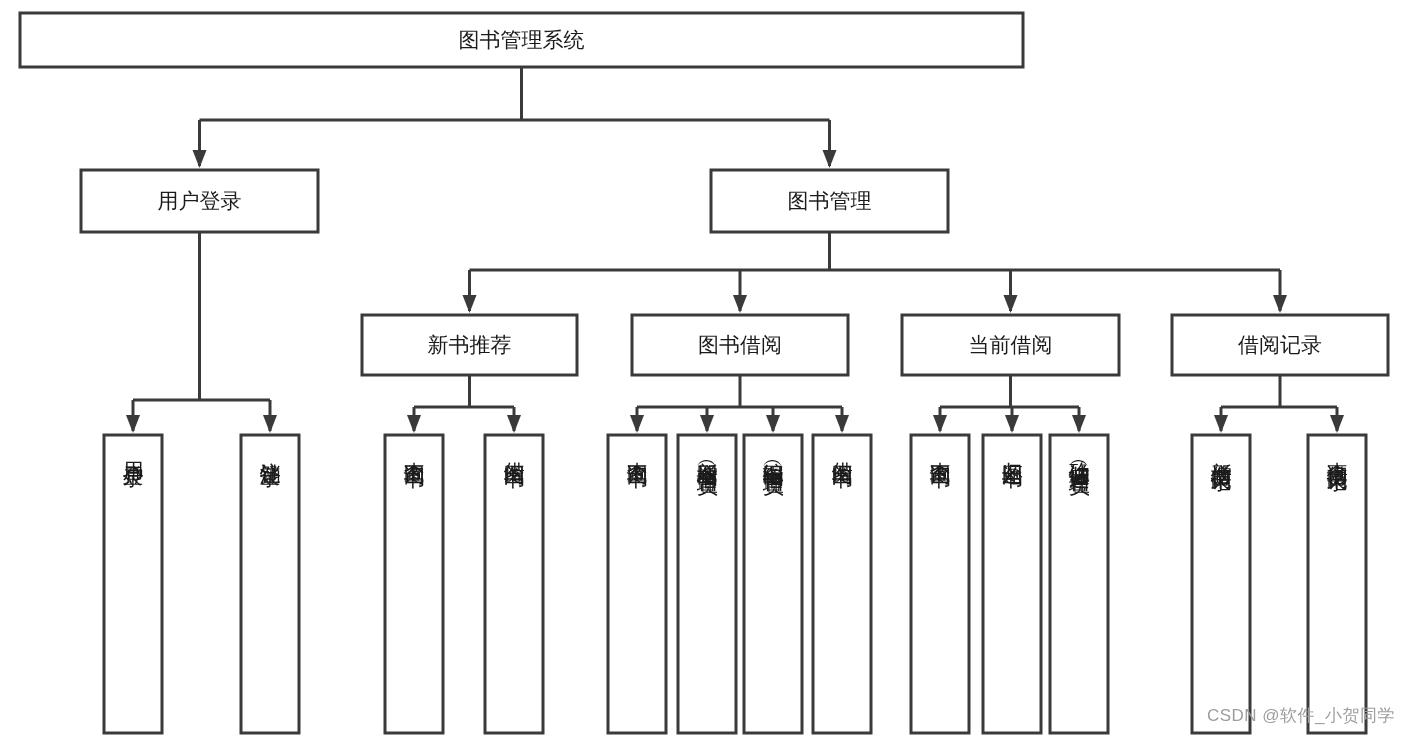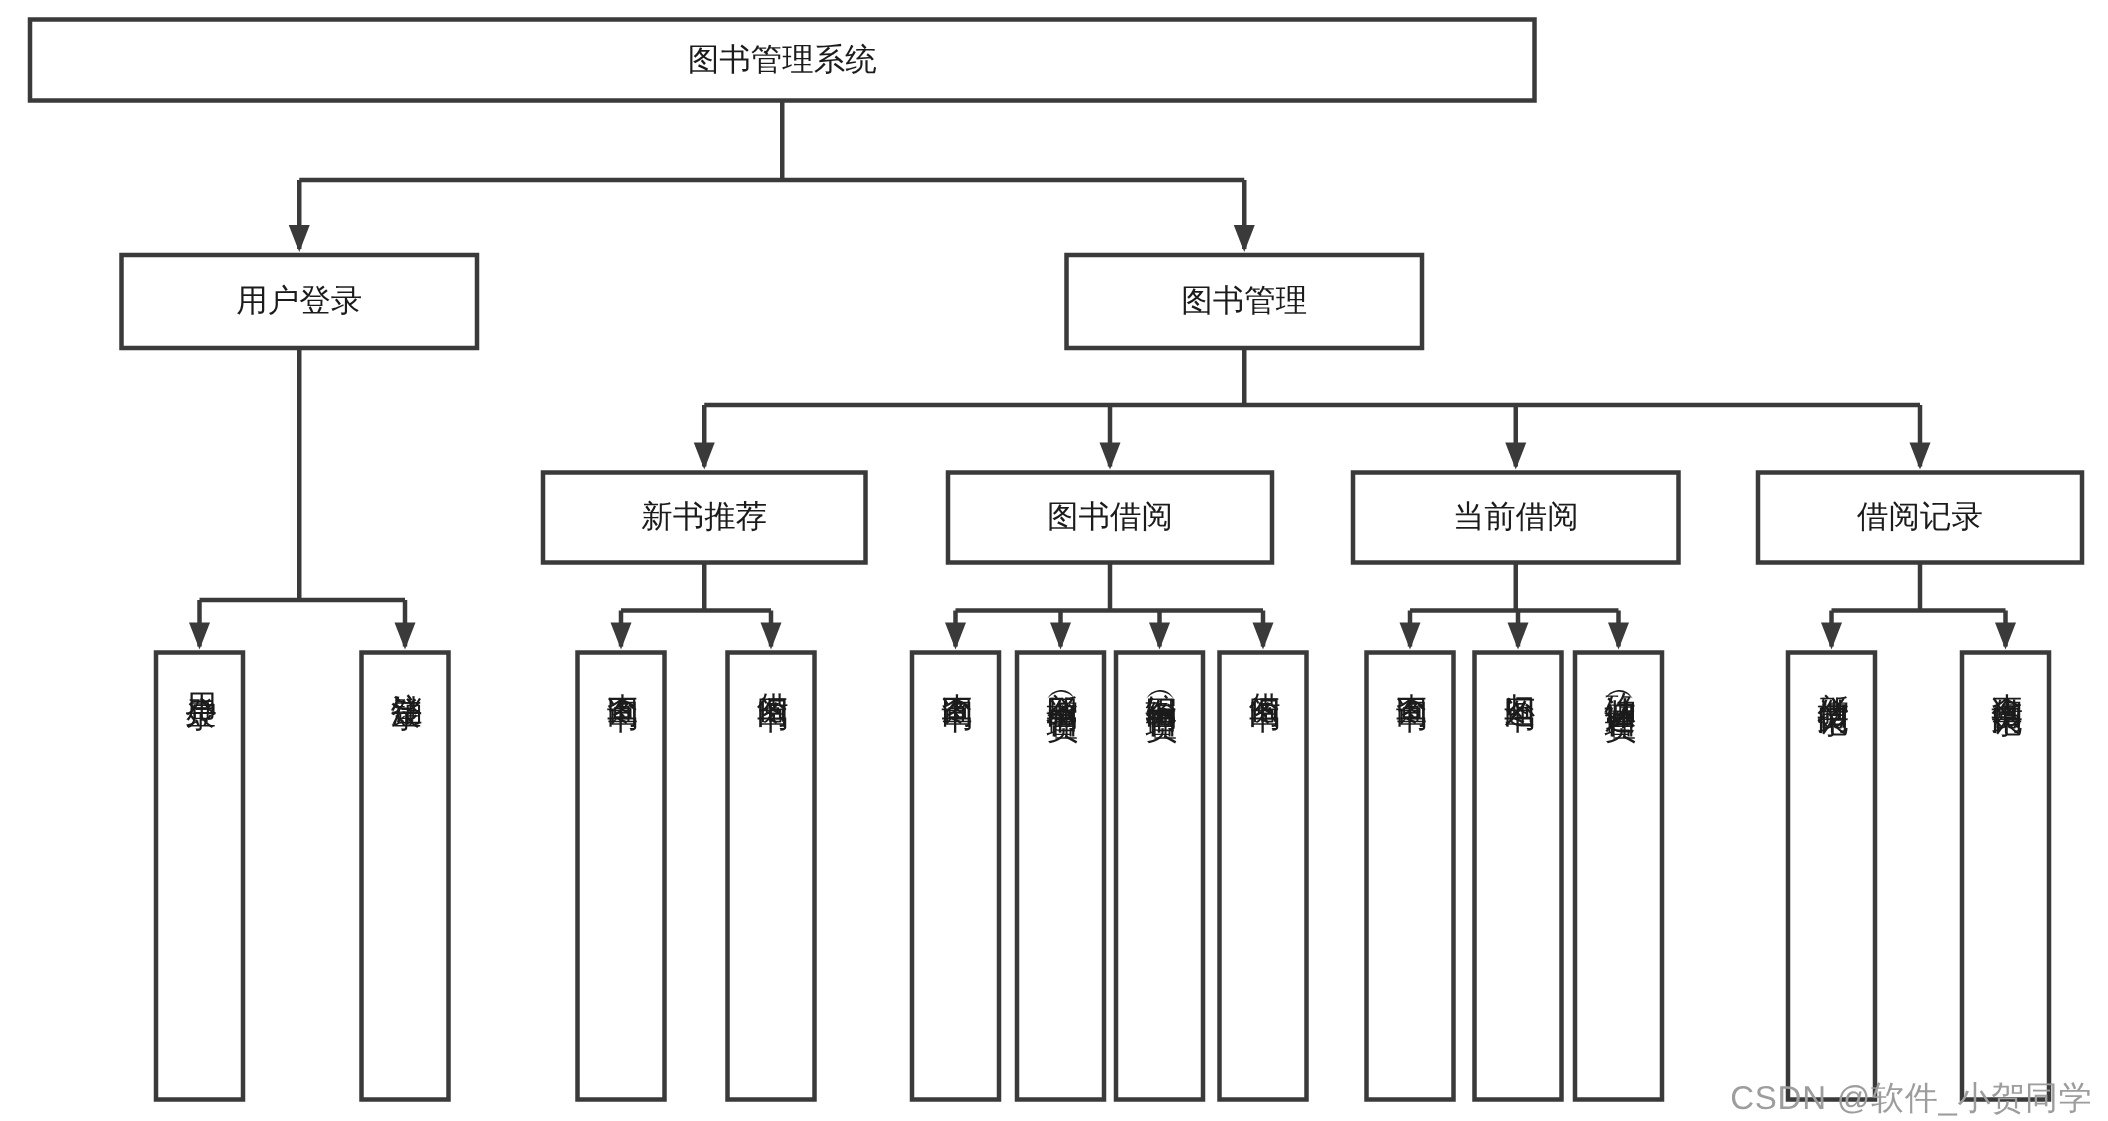--- a/index.html
+++ b/index.html
@@ -3,21 +3,21 @@
 <meta charset="utf-8">
 <style>
   html,body{margin:0;padding:0;background:#ffffff;}
   body{font-family:"Liberation Sans","DejaVu Sans",sans-serif;}
   #stage{position:relative;width:1405px;height:747px;background:#ffffff;overflow:hidden;}
   svg#diagram{position:absolute;left:0;top:0;width:1405px;height:747px;}
   .node-box{fill:#ffffff;stroke:#3a3a3a;stroke-width:3;}
   .conn{stroke:#3a3a3a;stroke-width:3;fill:none;stroke-linecap:butt;}
   .arrow-head{fill:#3a3a3a;stroke:none;}
   .node-label{font-family:"Liberation Sans","DejaVu Sans",sans-serif;fill:#1b1b1b;font-size:21px;text-anchor:middle;dominant-baseline:middle;}
-  .watermark{position:absolute;right:10px;bottom:0;color:#9d9d9d;font-size:22px;
+  .watermark{position:absolute;right:10px;bottom:20px;color:#9d9d9d;font-size:17px;
              font-family:"Liberation Sans","DejaVu Sans",sans-serif;white-space:nowrap;
              letter-spacing:0.5px;}
   .vtext{writing-mode:vertical-rl;text-orientation:upright;white-space:nowrap;
          font-size:21px;line-height:1.25;color:#1b1b1b;letter-spacing:2px;
          font-family:"Liberation Sans","DejaVu Sans",sans-serif;}
   .leaf-wrap{position:absolute;display:flex;align-items:flex-start;justify-content:center;
              box-sizing:border-box;pointer-events:none;}
   .leaf-wrap .vtext{margin-top:10px;}
 </style>
 </head>

